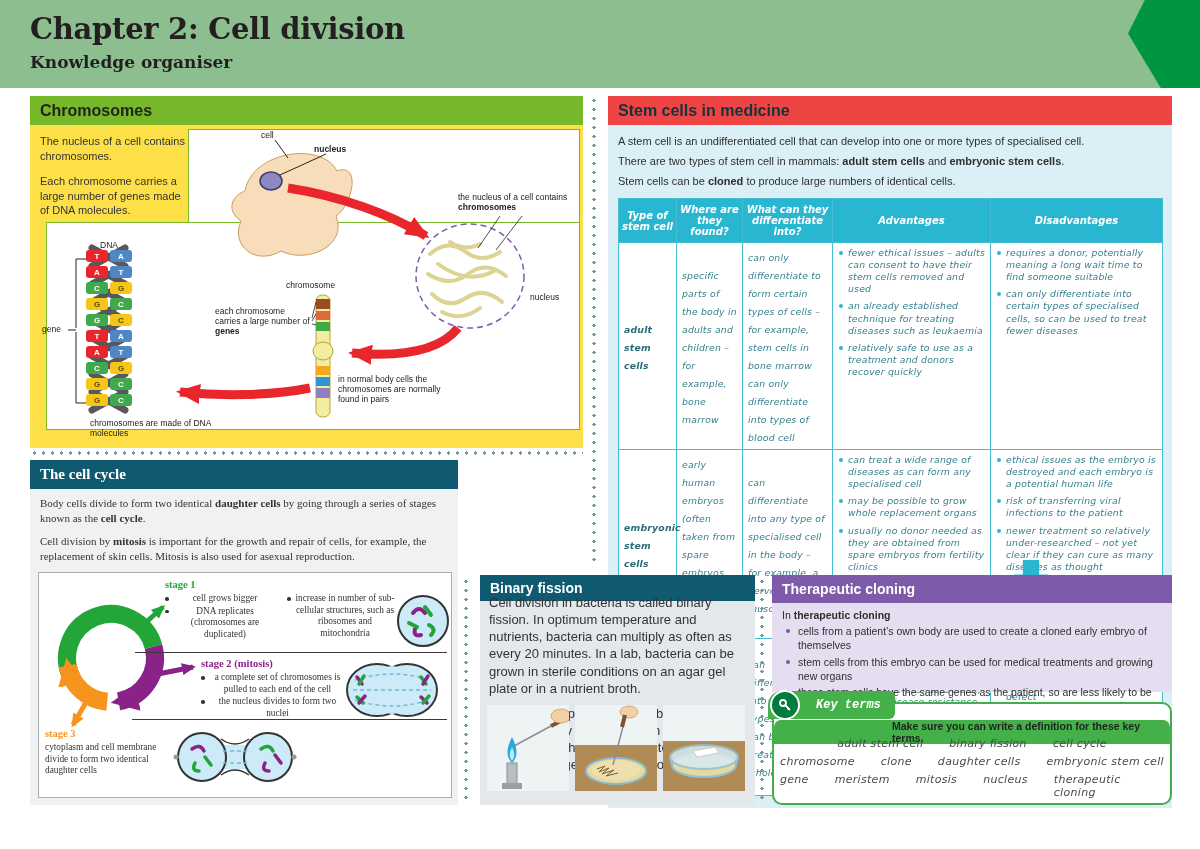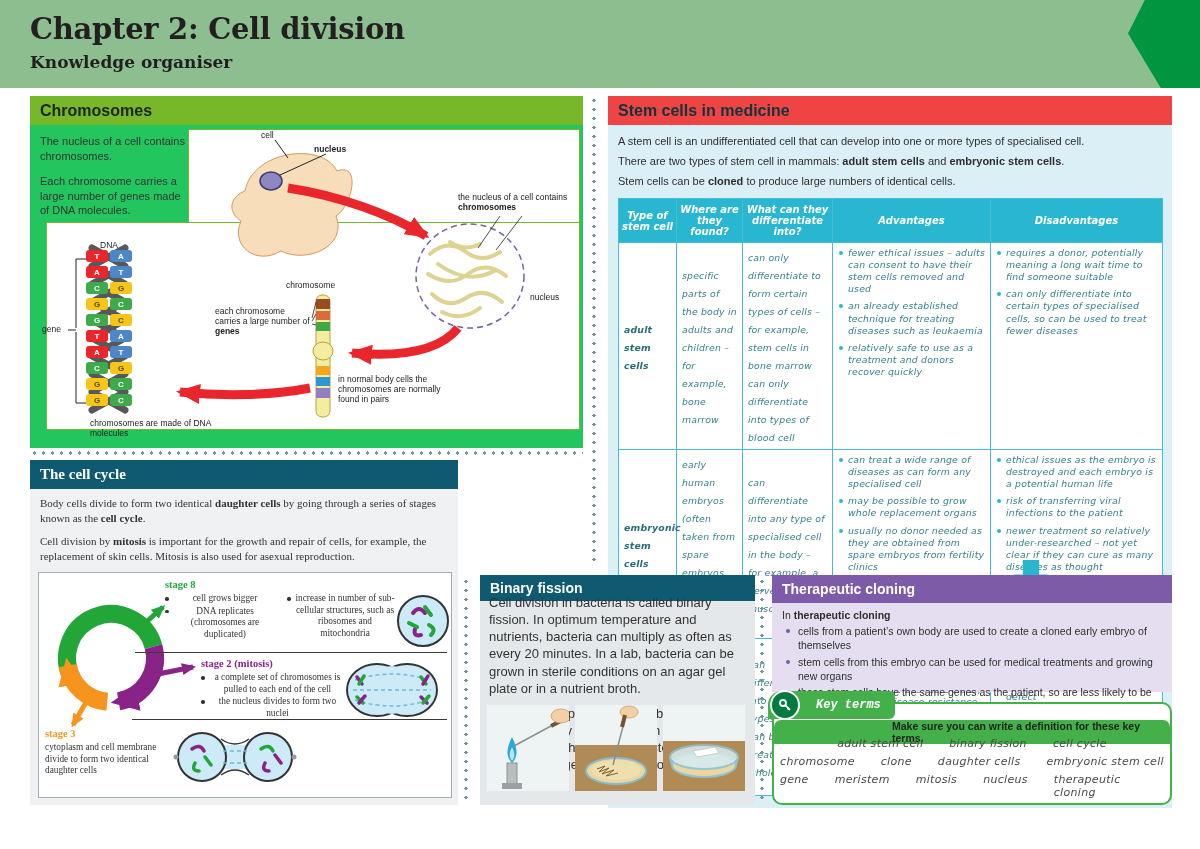--- a/index.html
+++ b/index.html
@@ -13,21 +13,21 @@
   .title{position:absolute;left:30px;top:12px;font-family:"DejaVu Serif","Liberation Serif",serif;
          font-weight:700;font-size:29px;color:#231f20;letter-spacing:-.3px;}
   .subtitle{position:absolute;left:30px;top:52px;font-family:"DejaVu Serif","Liberation Serif",serif;
          font-weight:700;font-size:17px;color:#231f20;}
 
   
   .panel{position:absolute;}
   .phead{height:29px;display:flex;align-items:center;padding:0 10px;font-weight:700;font-size:16px;}
 
   
-  .chromo{left:30px;top:96px;width:553px;height:352px;background:#22c55e;}
+  .chromo{left:30px;top:96px;width:553px;height:352px;background:#fde047;}
   .chromo .phead{background:#76b82a;color:#21251b;}
   .chromoP{position:absolute;left:10px;top:38px;width:152px;font-size:11px;line-height:1.35;color:#333;}
   .chromoP p{margin:0 0 10px 0;}
   .wbox{position:absolute;background:#fff;border:1.5px solid #76b82a;}
   .box1{left:158px;top:33px;width:390px;height:94px;}
   .box2{left:16px;top:126px;width:532px;height:206px;}
   .chromo-svg{position:absolute;left:0;top:0;width:553px;height:352px;pointer-events:none;}
   .dlab{position:absolute;font-size:8.5px;line-height:1.2;color:#222;z-index:5;}
   .dlab b{font-weight:700;}
   .dna-rungs{position:absolute;left:56px;top:154px;width:46px;z-index:4;}
@@ -312,21 +312,21 @@
           <path d="M236,182 l6,8" stroke="#8a2388"></path>
         </g>
         <circle cx="137" cy="184" r="2.5" fill="#999"></circle>
           <circle cx="255" cy="184" r="2.5" fill="#999"></circle>
       </svg>
 
       <div class="sepline" style="left:96px;top:79px;width:312px;"></div>
       <div class="sepline" style="left:93px;top:146px;width:315px;"></div>
 
       <div class="sblock" style="left:126px;top:5px;width:240px;">
-        <div class="stage-label sl-g">stage 8</div>
+        <div class="stage-label sl-g">stage 1</div>
         <div style="display:flex;gap:10px;">
           <ul class="dot-list" style="width:112px;">
               <li>cell grows bigger</li>
               <li>DNA replicates (chromosomes are duplicated)</li>
             </ul>
           <ul class="dot-list" style="width:108px;">
               <li>increase in number of sub-cellular structures, such as ribosomes and mitochondria</li>
             </ul>
         </div>
       </div>

